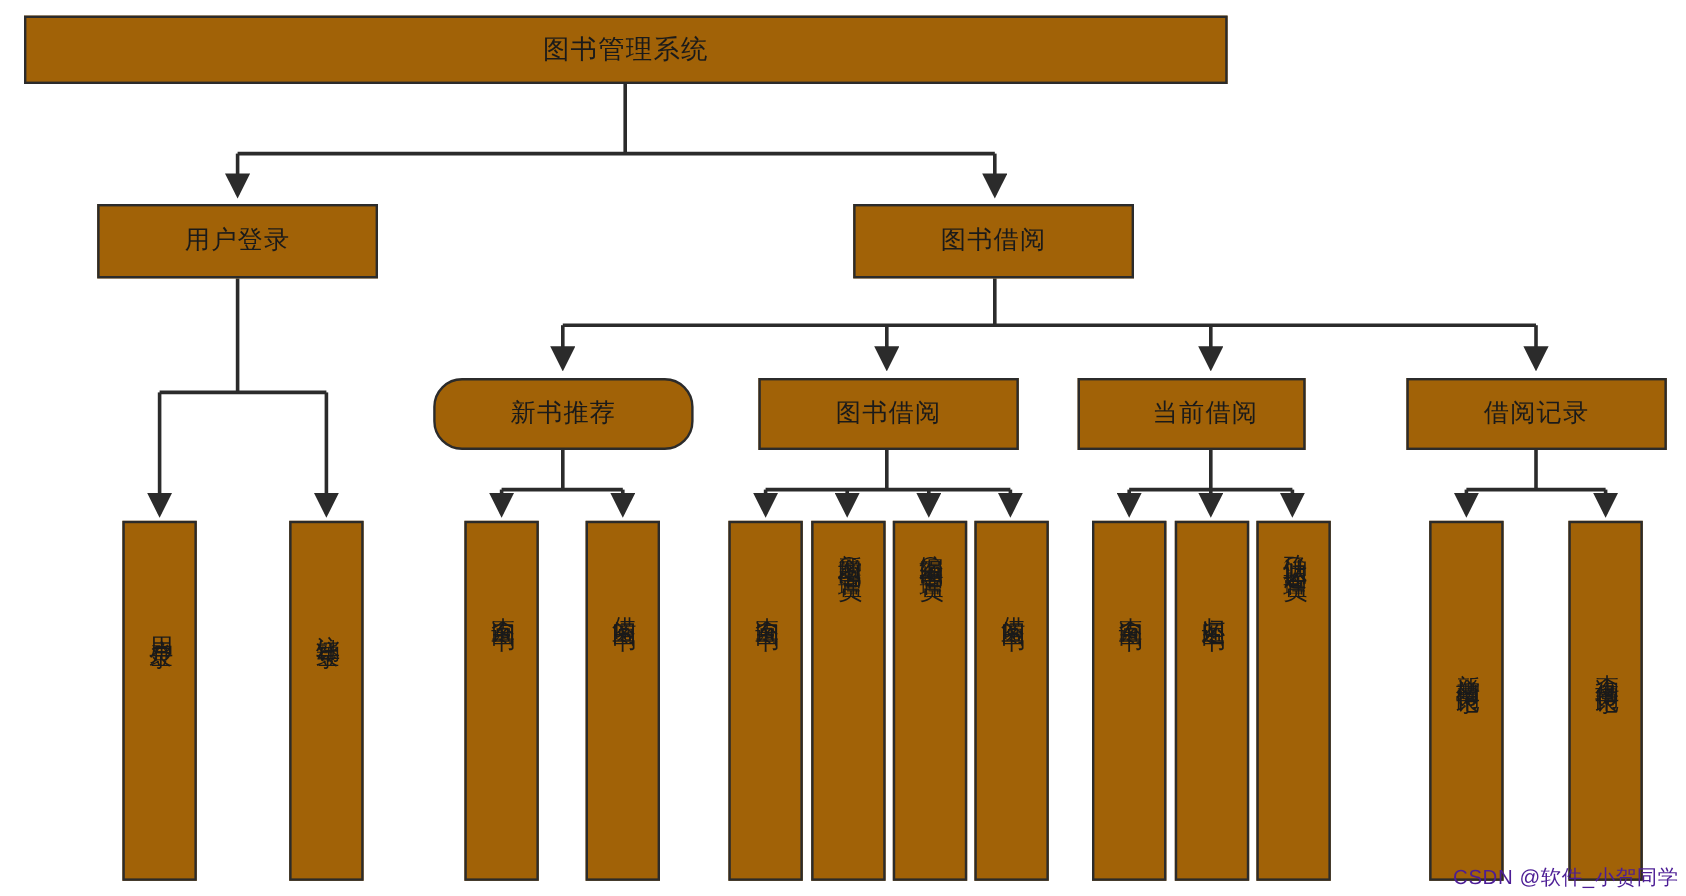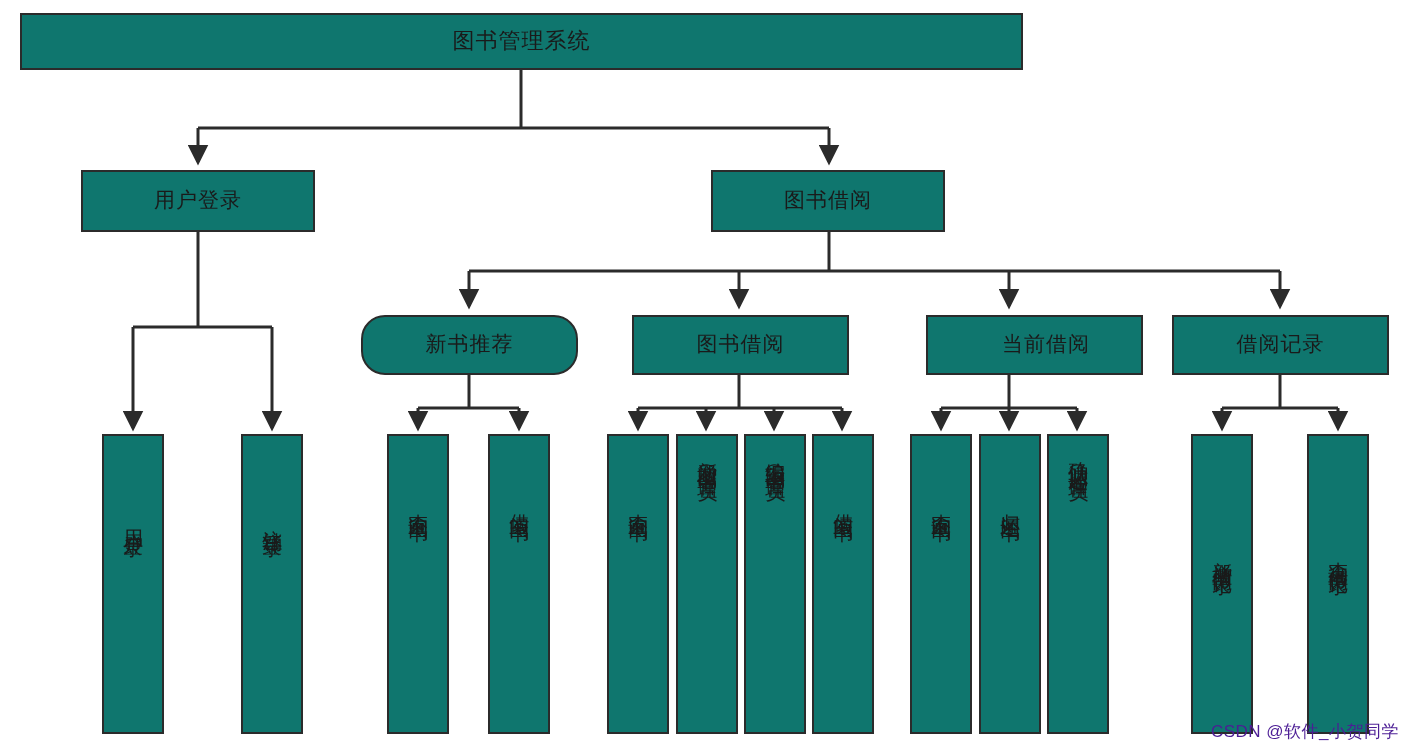--- a/index.html
+++ b/index.html
@@ -15,28 +15,27 @@
     width:1405px;height:747px;
   }
   #edges{
     position:absolute;left:0;top:0;
     width:1405px;height:747px;
     pointer-events:none;
   }
   .node{
     position:absolute;
     box-sizing:border-box;
-    background:#0f766e;
+    background:#a16207;
     border:2px solid #2b2b2b;
     display:flex;
     align-items:center;
     justify-content:center;
     color:#1a1a1a;
     z-index:2;
-    font-family:Liberation Serif, serif;
   }
   .node.horiz{
     font-size:21px;
     letter-spacing:1px;
     line-height:1.2;
   }
   .node.root{
     font-size:22px;
   }
   
@@ -146,21 +145,21 @@
   <div class="node horiz" style="left:711px;top:170px;width:234px;height:62px;">
     <span>图书借阅</span>
   </div>
 
   <div class="node horiz" style="left:361px;top:315px;width:217px;height:60px;border-radius:24px;">
     <span>新书推荐</span>
   </div>
   <div class="node horiz" style="left:632px;top:315px;width:217px;height:60px;">
     <span>图书借阅</span>
   </div>
-  <div class="node horiz" style="left:926px;top:315px;width:217px;height:60px;padding-left:23px;">
+  <div class="node horiz" style="left:898px;top:315px;width:190px;height:60px;padding-left:23px;">
     <span>当前借阅</span>
   </div>
   <div class="node horiz" style="left:1172px;top:315px;width:217px;height:60px;text-align:center;">
     <span>借阅记录</span>
   </div>
 
   <div class="node vert mid" style="left:102px;top:434px;width:62px;height:300px;">
     <span class="vtext">用户登录</span>
   </div>
   <div class="node vert mid" style="left:241px;top:434px;width:62px;height:300px;">

